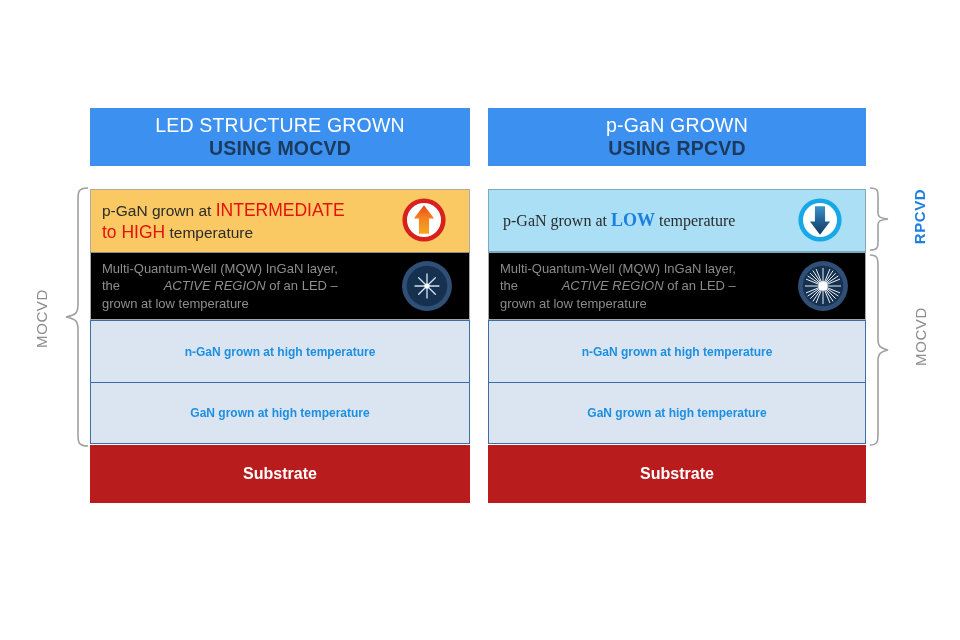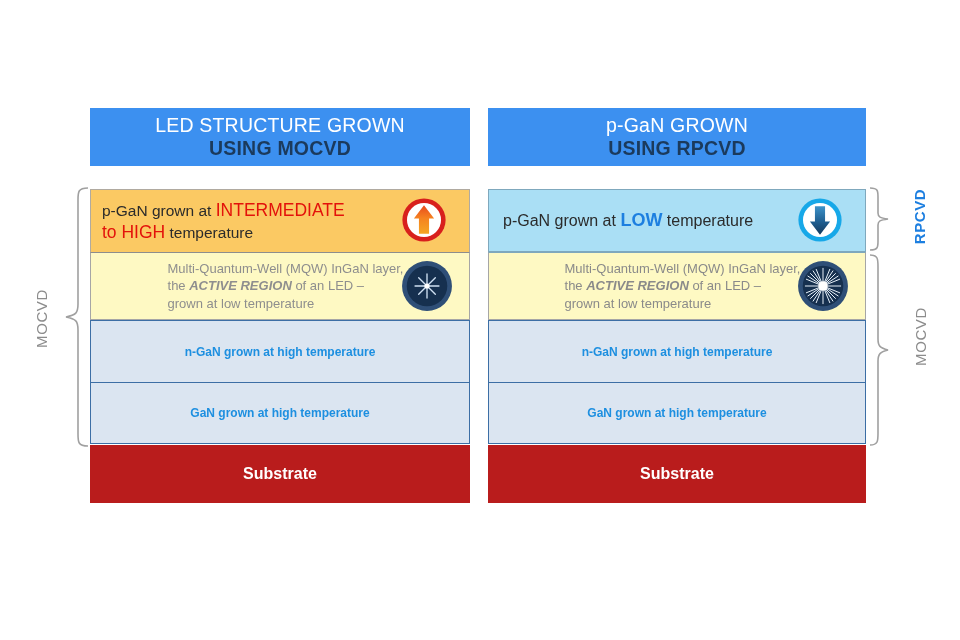--- a/index.html
+++ b/index.html
@@ -64,25 +64,24 @@
     border: 1px solid #b0aaa0;
     border-bottom: none;
     padding-left: 11px;
   }
   .layer-pgan-rpcvd {
     background: #aadff5;
     border: 1px solid #7fa8bd;
     padding-left: 14px;
   }
   .layer-mqw {
-    background: #fef9c3;
+    background: #000000;
     border: 1px solid #a6a6a6;
     border-top: 1px solid #8d8d8d;
     padding-left: 11px;
-    justify-content: center;
   }
   .layer-mqw.right {
     border-top: 1px solid #7fa8bd;
   }
   .layer-ngan, .layer-gan {
     background: #dbe5f1;
     border: 1px solid #3c6ea5;
     justify-content: center;
   }
   .layer-ngan { border-bottom: none; }
@@ -116,21 +115,22 @@
     font-size: 13px;
     color: #8e8e8e;
     line-height: 1.33;
     max-width: 300px;
   }
   .layer-mqw.right .txt-mqw {
     color: #8a8a8a;
   }
   .txt-mqw .active {
     font-style: italic;
-    font-weight: bold;
+    font-weight: normal;
+    margin-left: 40px;
   }
   .txt-gan-layer {
     font-size: 12px;
     color: #1d8fe0;
     font-weight: bold;
   }
   .txt-substrate {
     font-size: 16px;
     color: #ffffff;
     font-weight: bold;
@@ -229,21 +229,21 @@
       <div class="txt-gan-layer">GaN grown at high temperature</div>
     </div>
 
     <div class="layer layer-substrate" style="left:0; top:256px; width:380px; height:58px;">
       <div class="txt-substrate">Substrate</div>
     </div>
   </div>
 
   <div class="stack" style="left:488px; top:189px; width:378px; height:314px;">
 
-    <div class="layer layer-pgan-rpcvd" style="left:0; top:0; width:378px; height:63px;">
+    <div class="layer layer-pgan-rpcvd" style="left:0; top:0; width:378px; height:63px;font-family:Liberation Serif, serif;">
       <div class="txt-pgan-rpcvd">
         <span>p-GaN grown at </span><span class="cold">LOW</span><span> temperature</span>
       </div>
     </div>
 
     <svg class="icon-arrow" style="left:309px; top:8px;" viewBox="0 0 100 100">
       <defs>
         <linearGradient id="downArrowGrad" x1="0" y1="0" x2="0" y2="1">
           <stop offset="0%" stop-color="#3d93c9"></stop>
           <stop offset="55%" stop-color="#1f5e90"></stop>

